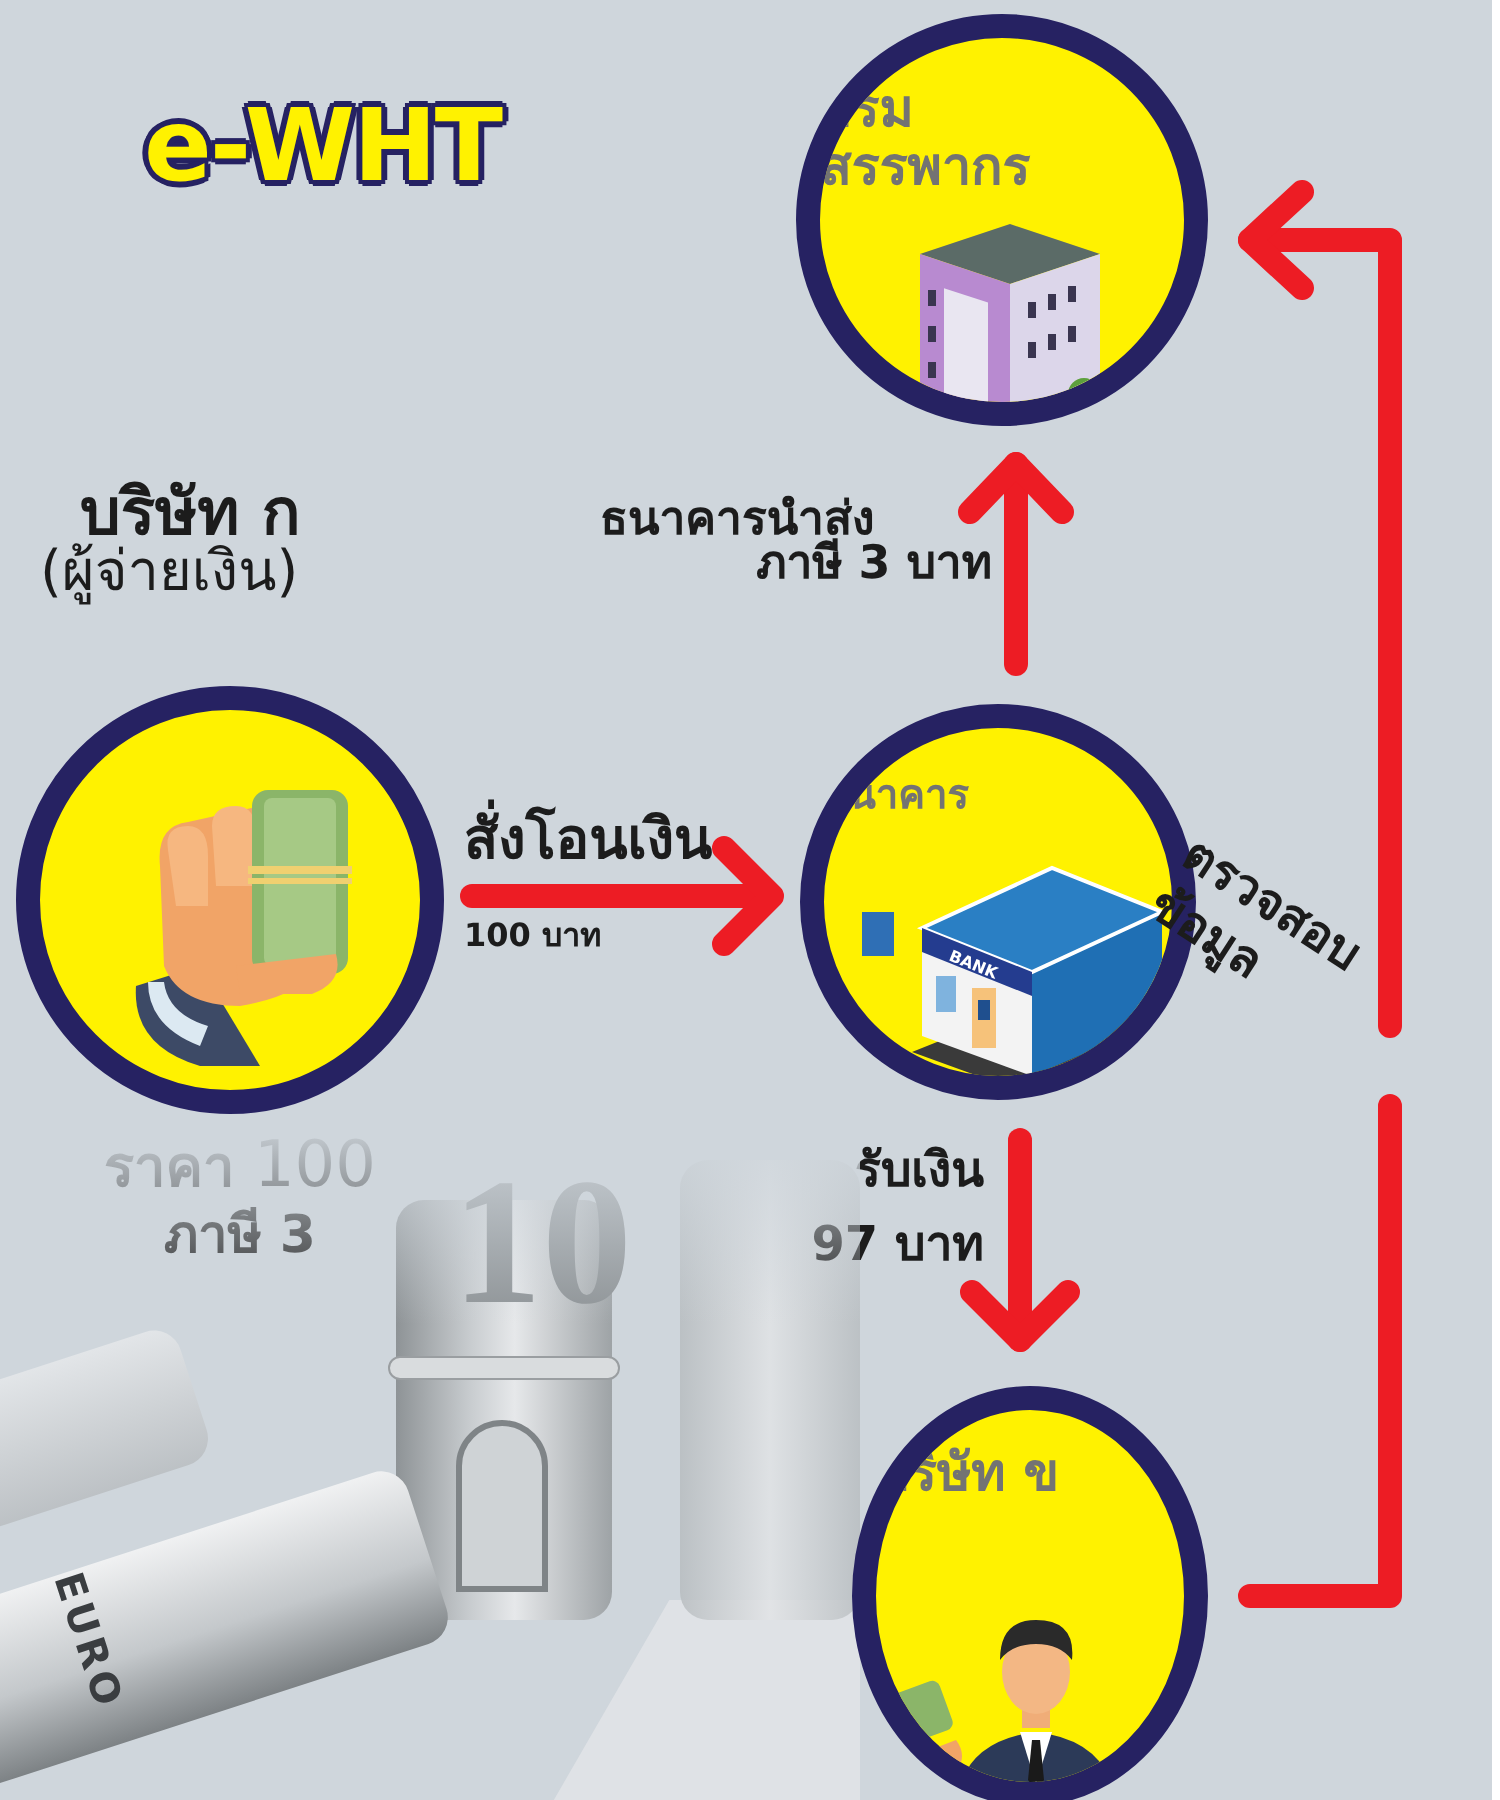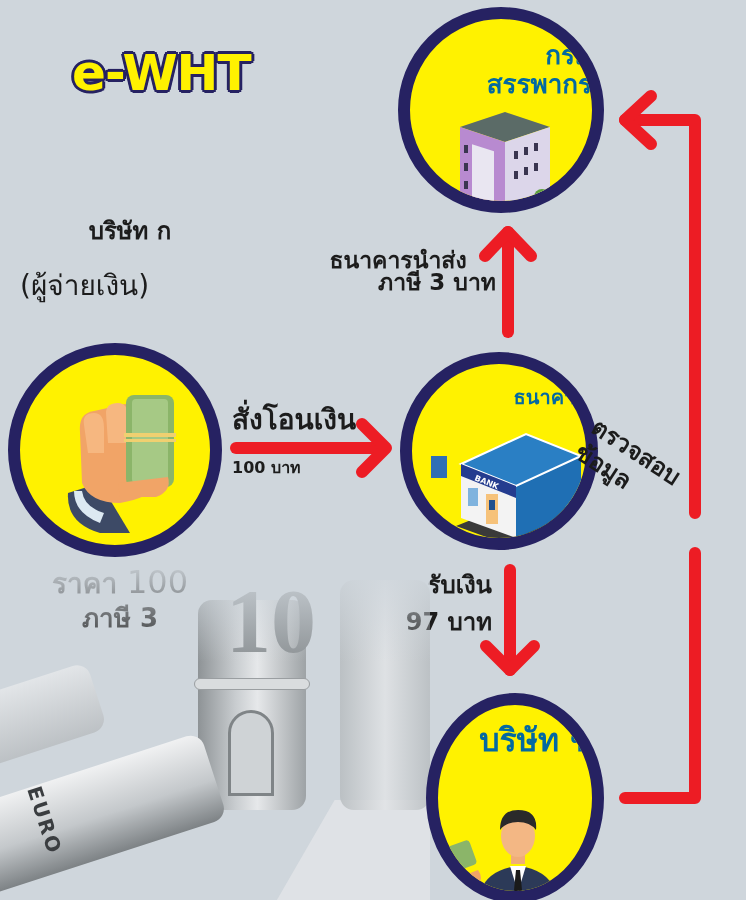--- a/index.html
+++ b/index.html
@@ -81,43 +81,43 @@
     margin-left: 22px;
   }
 
   
   .node {
     position: absolute; border-radius: 50%;
     background: #fff200; border: 12px solid #262262;
     overflow: hidden;
   }
   .node-label {
-    position: absolute; left: 0; right: 0; text-align: right;
-    font-weight: bold; color: #0369a1; line-height: 1.1;
+    position: absolute; left: 0; right: 0; text-align: left;
+    font-weight: bold; color: #737373; line-height: 1.1;
   }
 
   .n-rd { left: 398px; top: 7px; width: 206px; height: 206px; }
   .n-rd .node-label { top: 22px; font-size: 26px; }
   .n-bank { left: 400px; top: 352px; width: 198px; height: 198px; }
   .n-bank .node-label { top: 22px; font-size: 20px; }
   .n-payer { left: 8px; top: 343px; width: 214px; height: 214px; }
   .n-payee { left: 426px; top: 693px; width: 178px; height: 210px; border-radius: 50%; }
-  .n-payee .node-label { top: 18px; font-size: 32px; }
+  .n-payee .node-label { top: 18px; font-size: 26px; }
 
   
   .txt { position: absolute; font-weight: bold; color: #1c1c1c; line-height: 1.25; }
-  .payer-name { left: 40px; top: 216px; width: 180px; text-align: center; font-size: 24px; }
+  .payer-name { left: 40px; top: 236px; width: 180px; text-align: left; font-size: 32px; }
   .payer-sub { left: 20px; top: 268px; width: 200px; text-align: left; font-size: 28px; font-weight: normal; }
   .price { left: 30px; top: 562px; width: 180px; text-align: center; font-size: 28px; }
   .price .num { font-weight: normal; font-size: 32px; }
   .tax { left: 30px; top: 602px; width: 180px; text-align: center; font-size: 26px; }
 
   .lbl-transfer { left: 232px; top: 402px; font-size: 28px; }
   .lbl-transfer-amt { left: 232px; top: 458px; font-size: 16px; }
-  .lbl-remit { left: 300px; top: 246px; width: 196px; text-align: center; font-size: 23px; }
+  .lbl-remit { left: 300px; top: 246px; width: 196px; text-align: left; font-size: 23px; }
   .lbl-remit-amt { left: 300px; top: 268px; width: 196px; text-align: right; font-size: 23px; }
   .lbl-receive { left: 360px; top: 570px; width: 132px; text-align: right; font-size: 24px; }
   .lbl-receive-amt { left: 360px; top: 607px; width: 132px; text-align: right; font-size: 24px; }
   .lbl-verify { left: 602px; top: 412px; font-size: 24px; transform: rotate(33deg); transform-origin: left top; width: 150px; }
 
   svg.arrows { position: absolute; left: 0; top: 0; }
 
   
   .illus { position: absolute; }
 </style>

